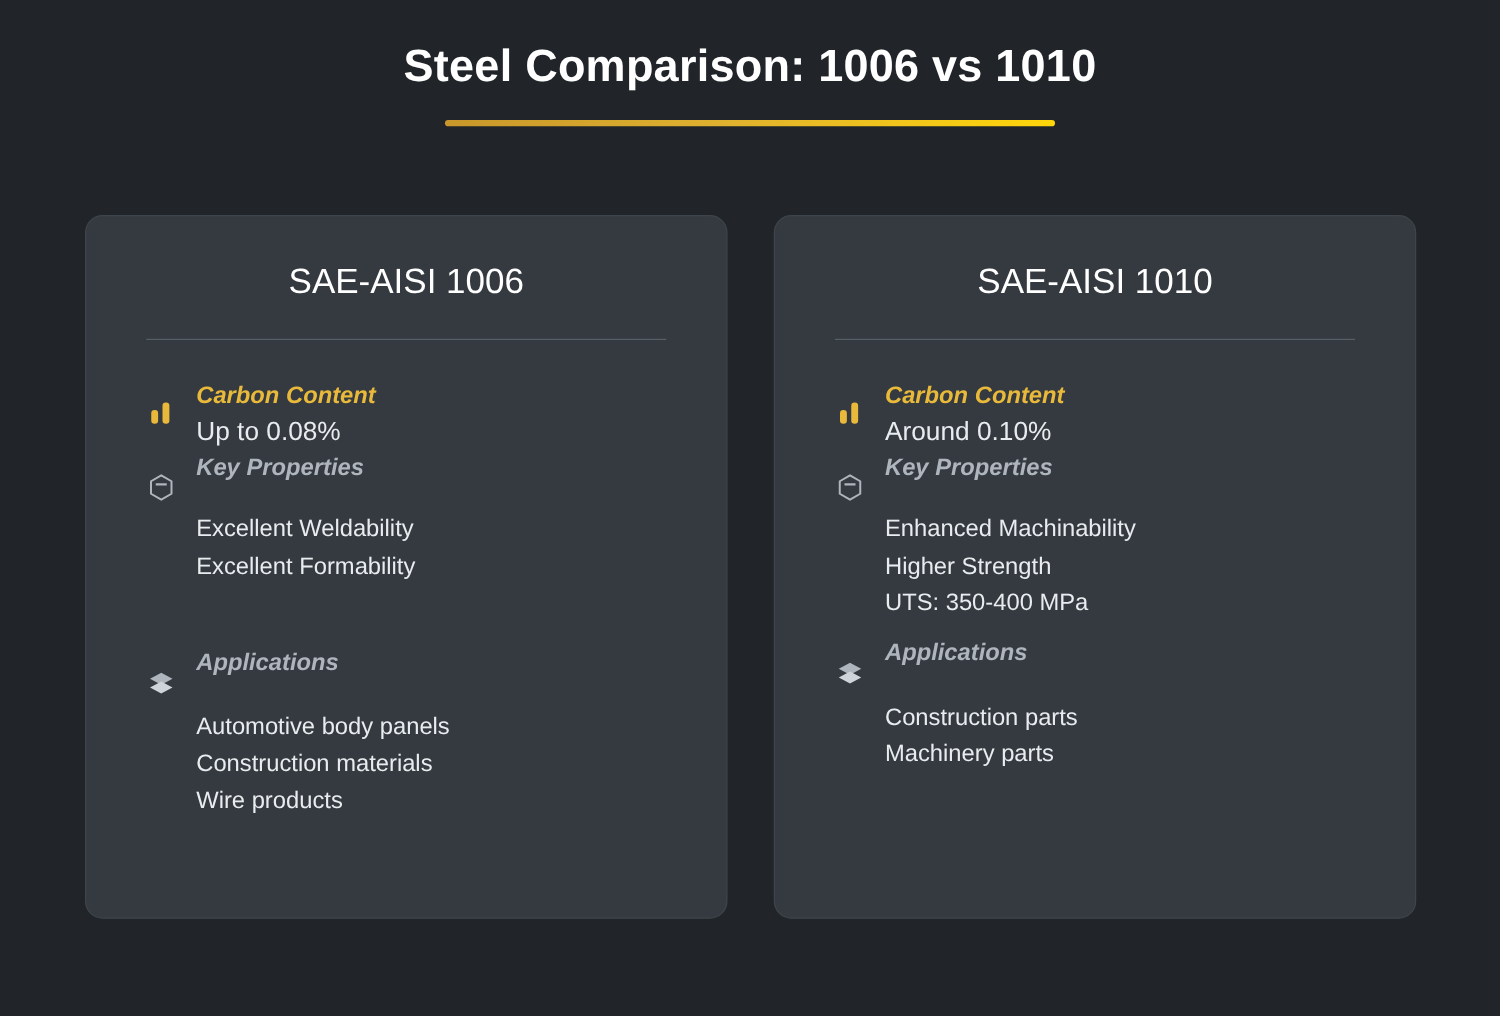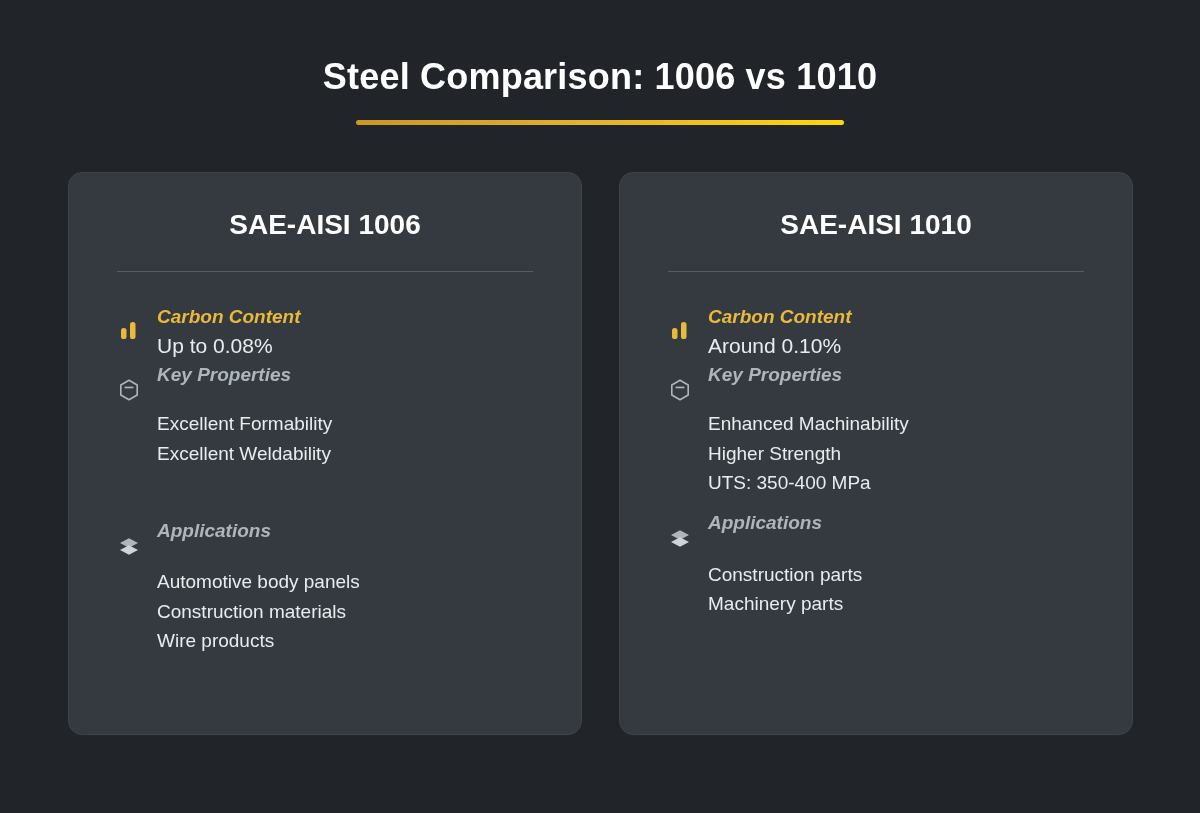--- a/index.html
+++ b/index.html
@@ -5,21 +5,21 @@
   * { margin:0; padding:0; box-sizing:border-box; }
   html, body {
     width:1200px; height:813px;
     background:#212529;
     font-family:"Liberation Sans", sans-serif;
     overflow:hidden;
   }
   .page { position:relative; width:1200px; height:813px; }
 
   
-  .header { padding-top:56px; text-align:center; }
+  .header { padding-top:32px; text-align:center; }
   .page-title {
     font-size:36px; font-weight:bold; color:#ffffff;
     letter-spacing:0.2px; line-height:1.15;
   }
   .title-underline {
     width:488px; height:5px; margin:23px auto 0;
     border-radius:3px;
     background:linear-gradient(to right,#c9972a 0%,#e0b12f 45%,#ffd60a 100%);
   }
 
@@ -32,21 +32,21 @@
   .card {
     width:514px; height:563px;
     background:#343a40;
     border:1px solid #3d444b;
     border-radius:14px;
     padding:0 48px;
     position:relative;
   }
   .card-title {
     text-align:center; color:#ffffff;
-    font-size:28px; font-weight:bold;
+    font-size:28px; font-weight:normal;
     padding-top:35px; line-height:1.2;
   }
   .card-divider {
     height:1px; background:#565e66; margin-top:29px;
   }
 
   
   .section { position:relative; padding-left:40px; }
   .sec-carbon { margin-top:32px; }
   .sec-props  { }
@@ -106,22 +106,22 @@
 
       <div class="section sec-props">
         <span class="sec-icon mid">
           <svg width="20" height="22" viewBox="0 0 20 22">
             <path d="M10 1.3 L18.2 6 L18.2 16 L10 20.7 L1.8 16 L1.8 6 Z" fill="none" stroke="#aeb5bc" stroke-width="1.6" stroke-linejoin="round"></path>
             <path d="M5.6 7.6 L14.4 7.6 L14.4 9.3 L5.6 9.3 Z" fill="#aeb5bc"></path>
           </svg>
         </span>
         <div class="sec-label grey">Key Properties</div>
         <ul class="sec-list">
+          <li>Excellent Weldability</li>
           <li>Excellent Formability</li>
-          <li>Excellent Weldability</li>
         </ul>
       </div>
 
       <div class="section sec-apps">
         <span class="sec-icon mid">
           <svg width="22" height="20" viewBox="0 0 22 20">
             <path d="M11 2.2 L20 7 L11 11.8 L2 7 Z" fill="#aeb5bc"></path>
             <path d="M11 9.2 L20 14 L11 18.8 L2 14 Z" fill="#ced4da"></path>
           </svg>
         </span>

